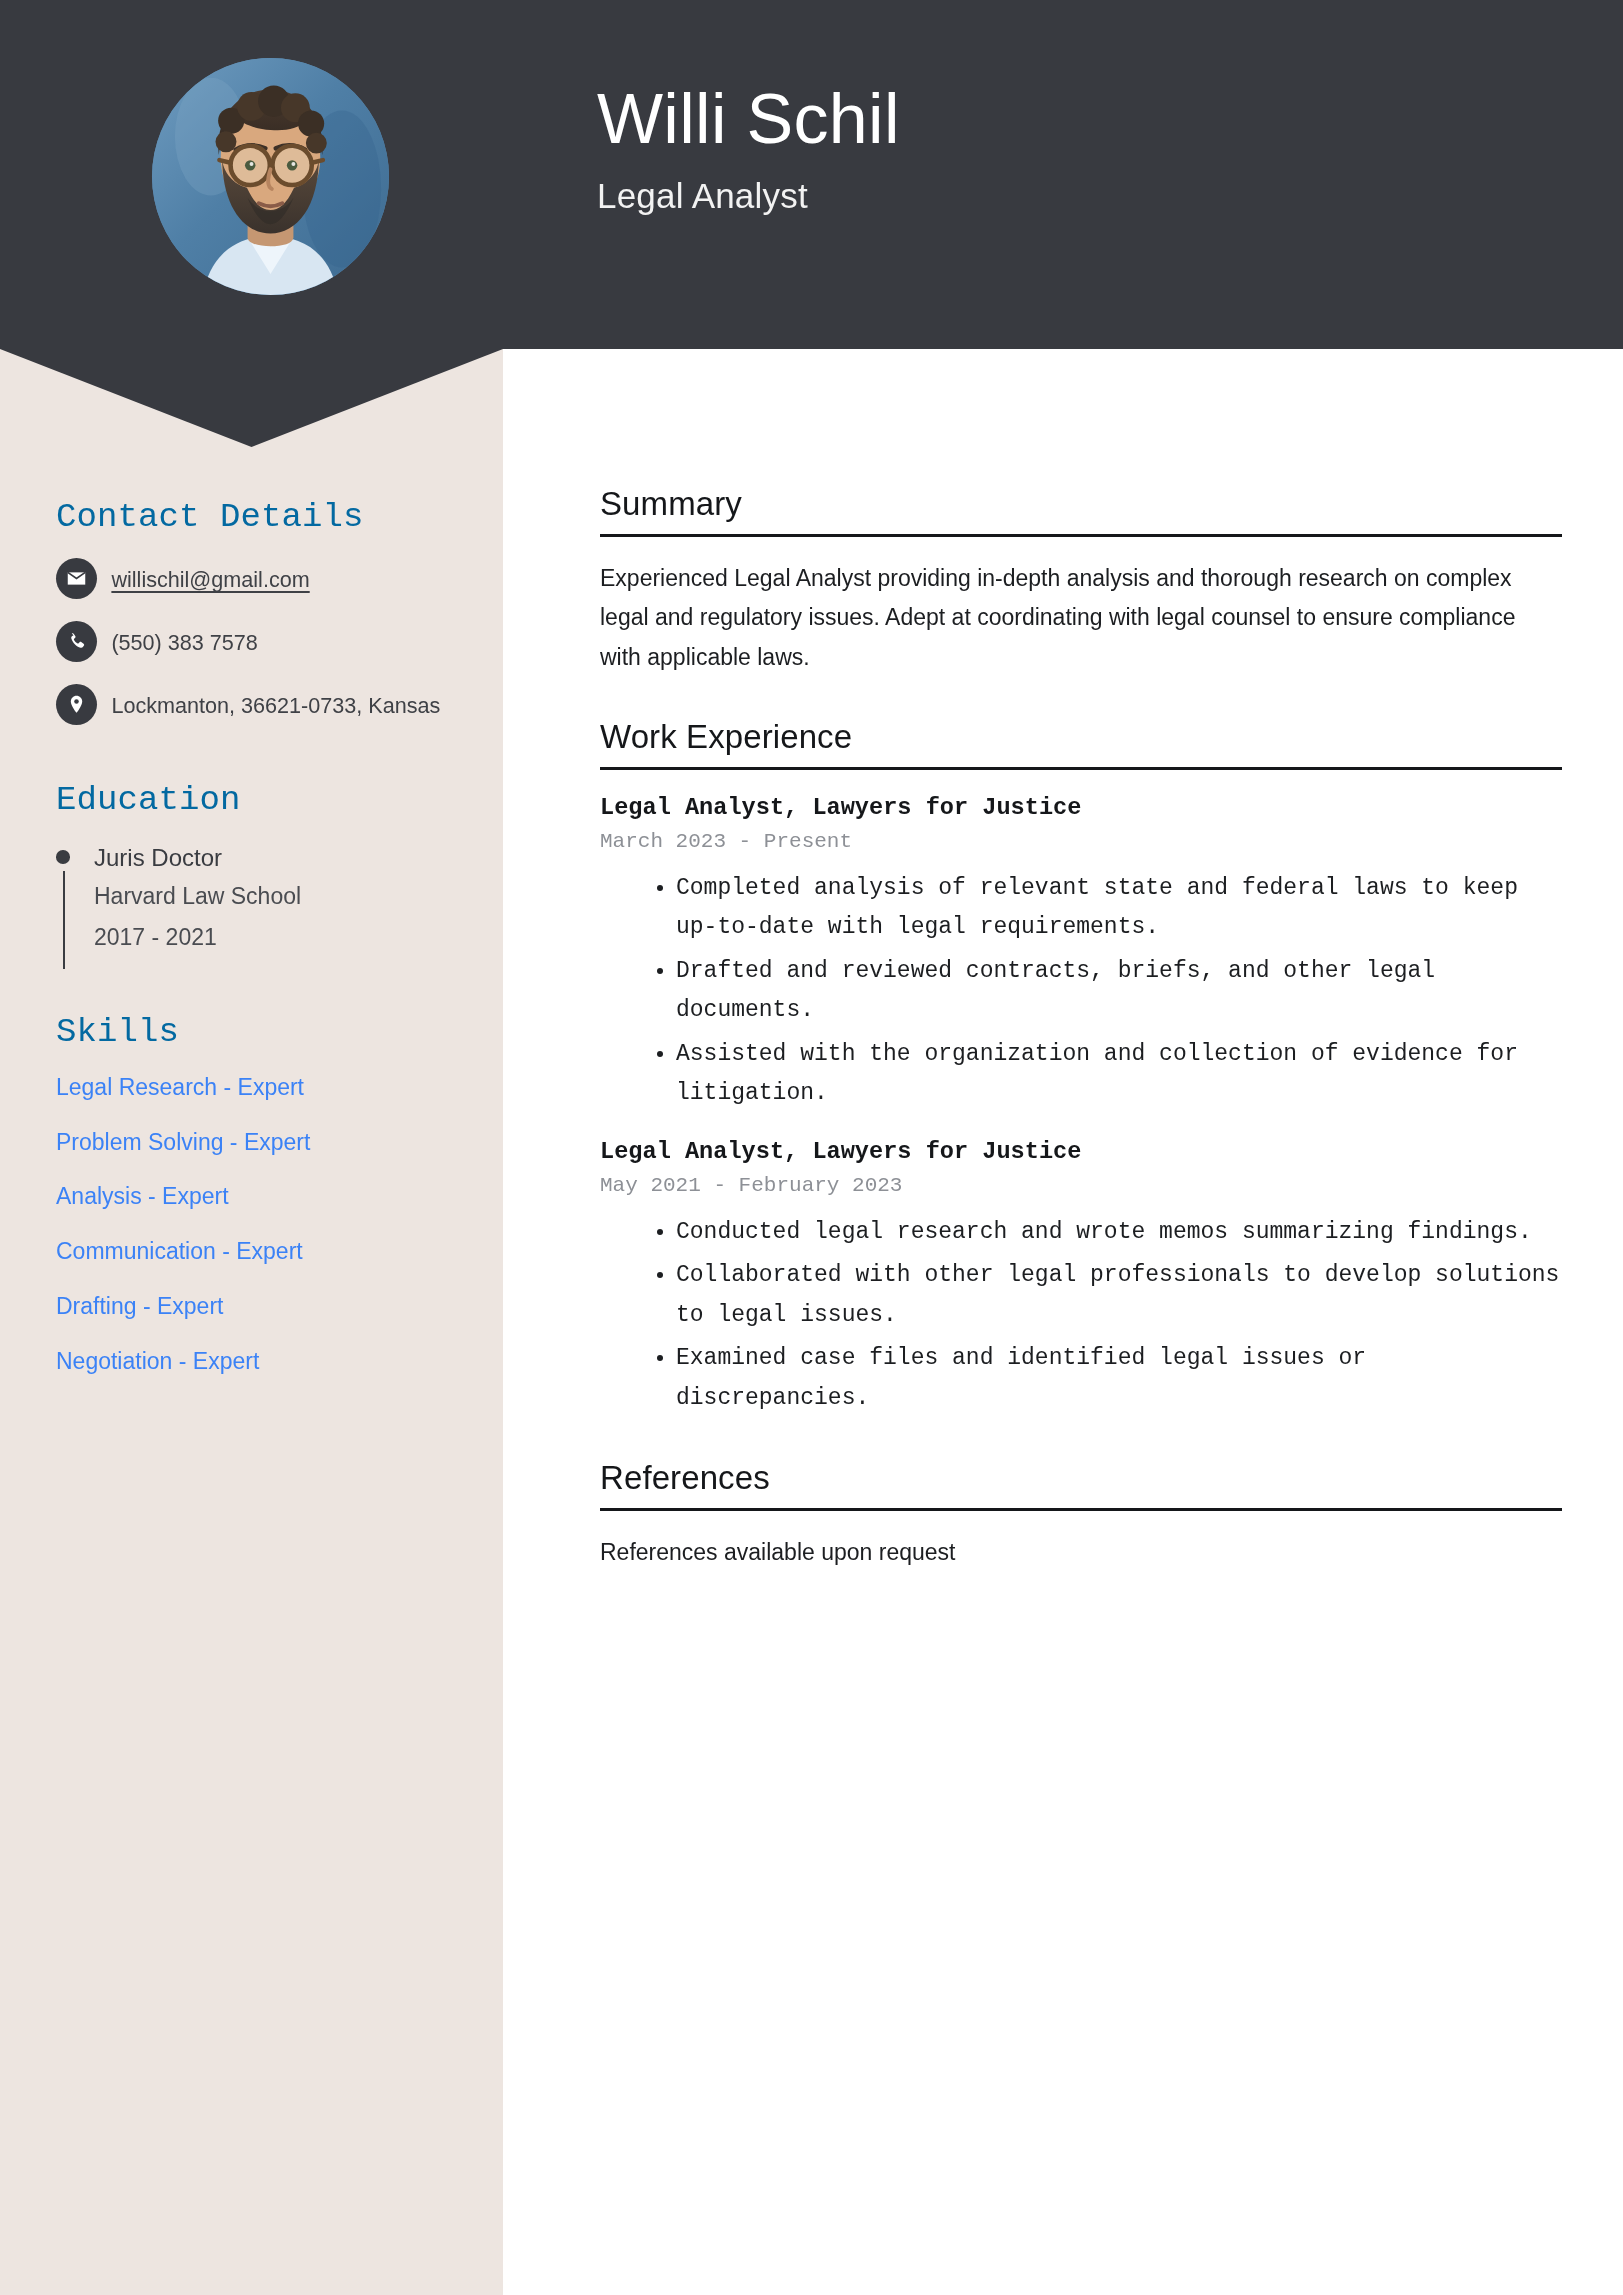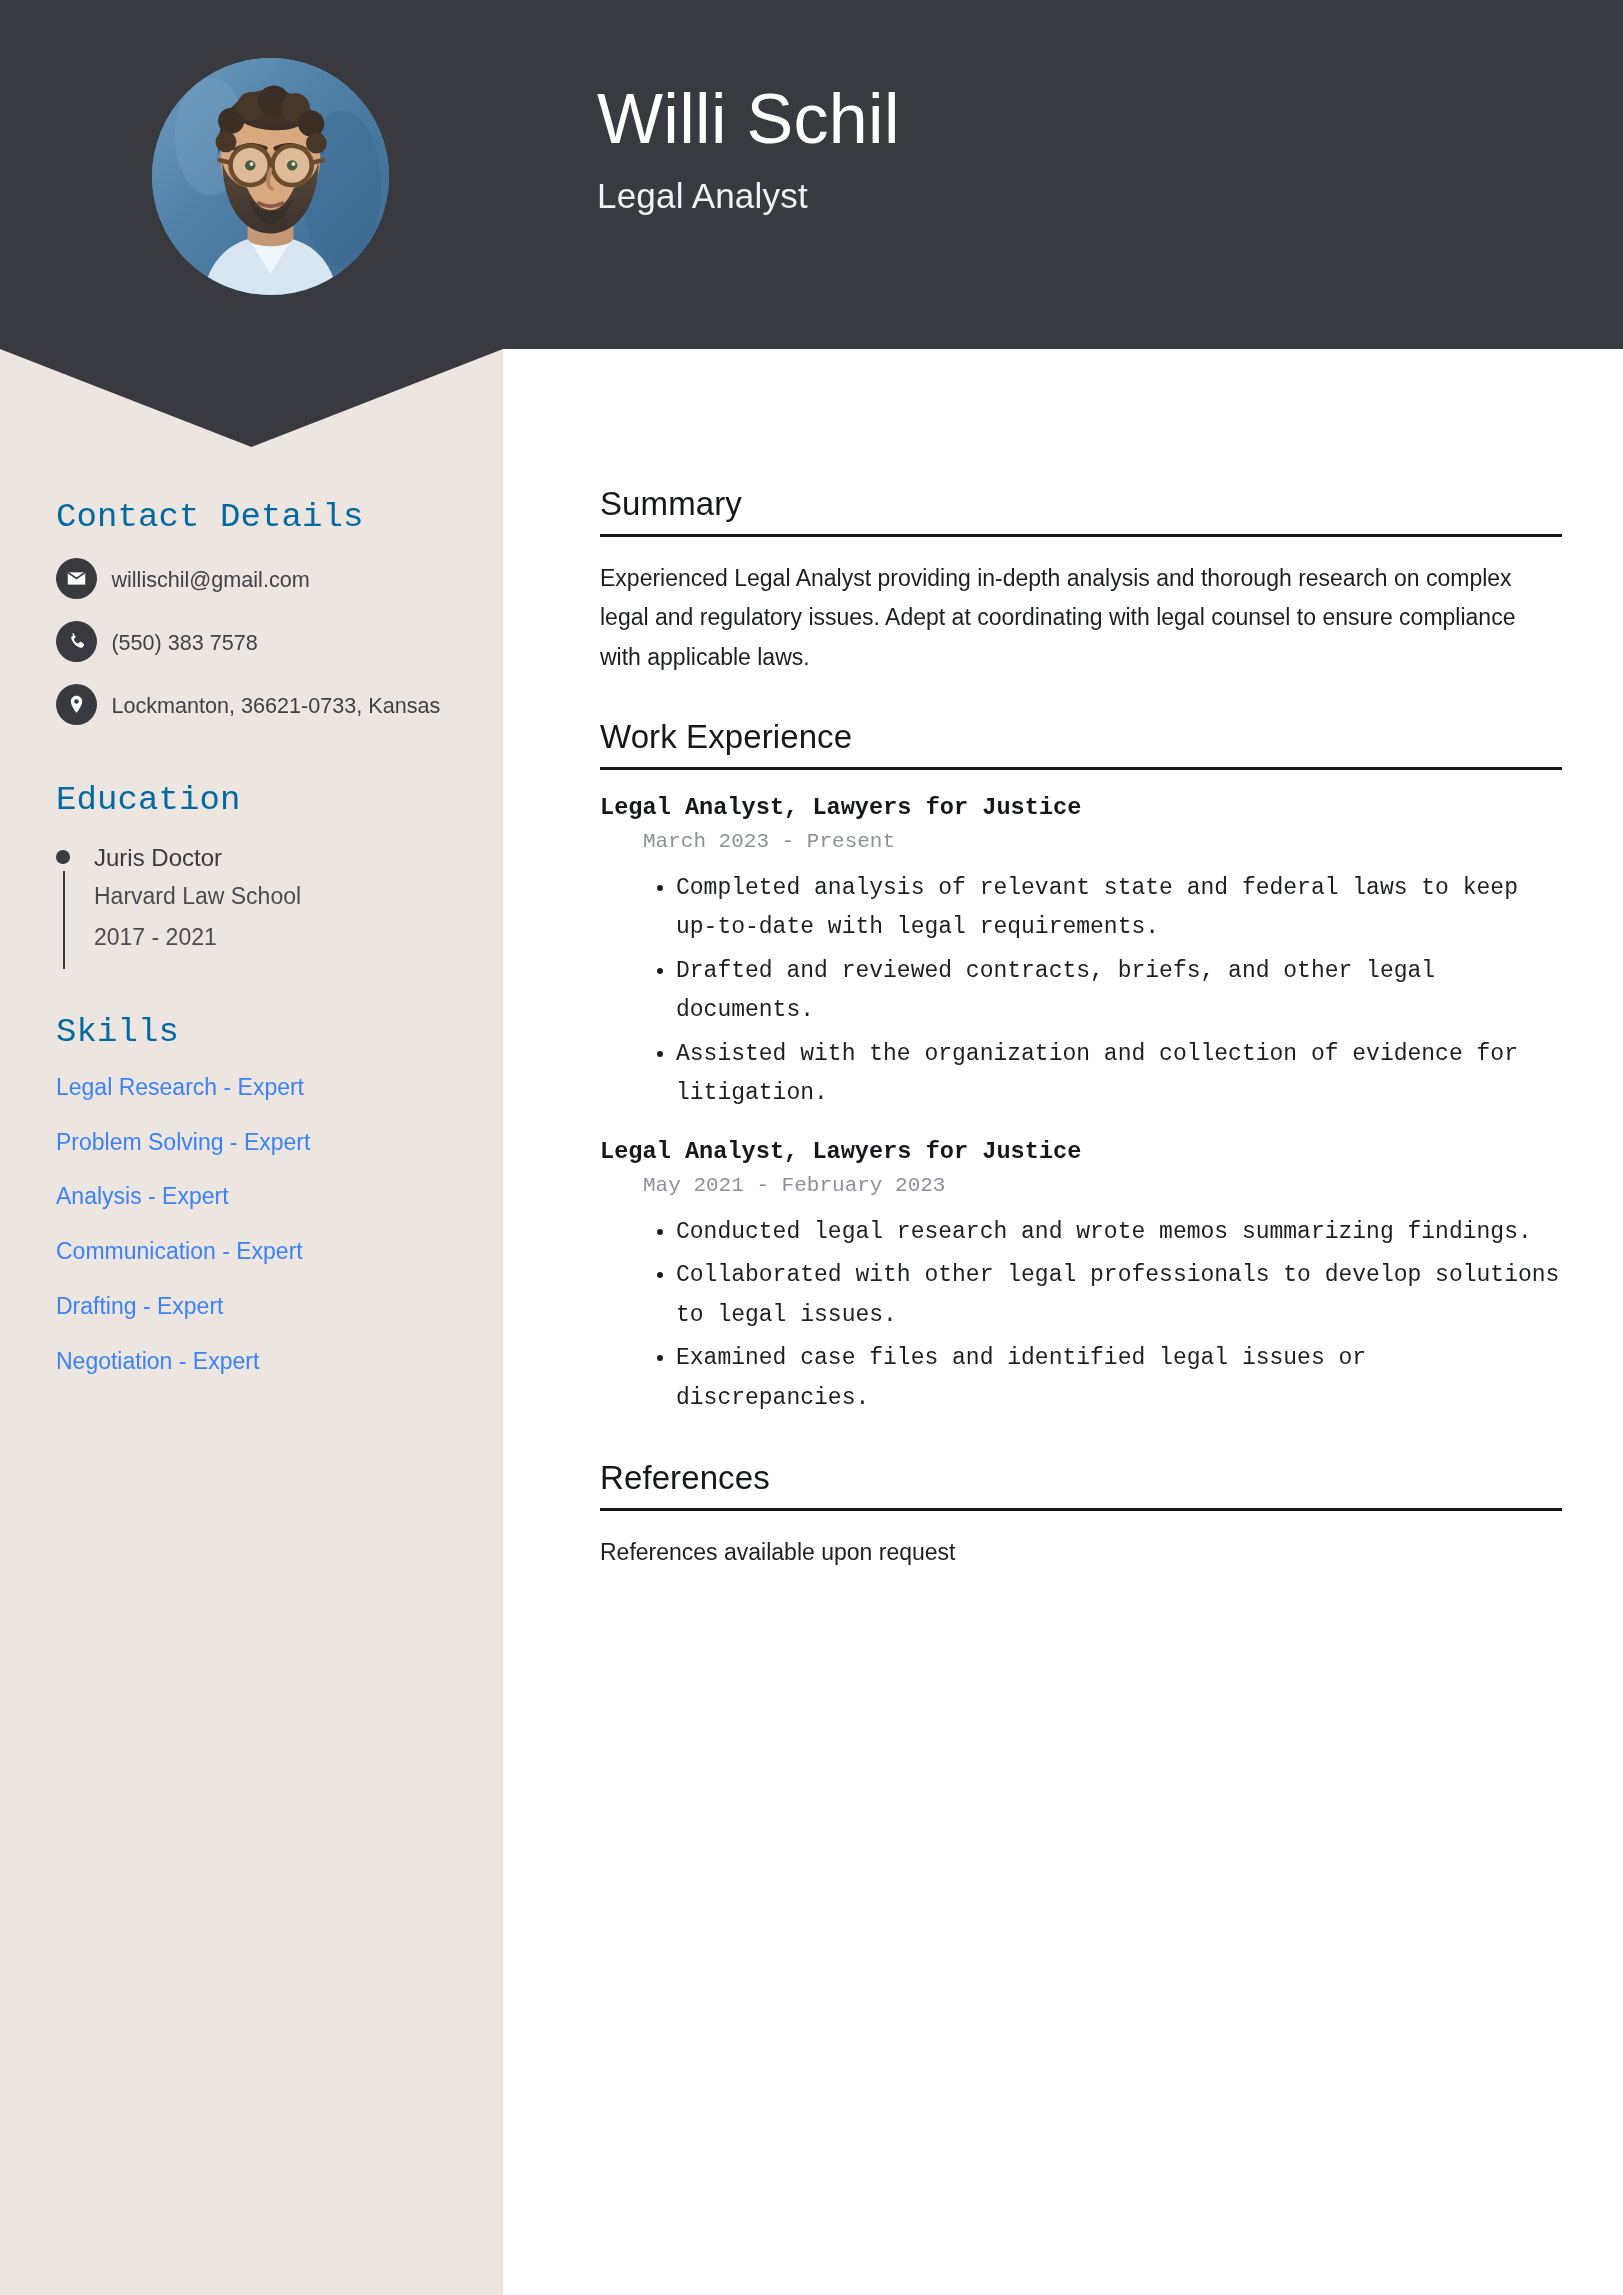--- a/index.html
+++ b/index.html
@@ -123,20 +123,21 @@
   }
   .contact-icon svg { width: 21px; height: 21px; fill: #ffffff; }
   .contact-text {
     font-size: 21.6px;
     color: #3f4146;
     line-height: 1.62;
     padding-top: 5.2px;
     word-break: break-word;
   }
   .contact-text.link {
+    text-decoration: underline;
     text-underline-offset: 3.9px;
     text-align: center;
   }
 
   .edu-block { margin-bottom: 55px; }
   .edu-item {
     position: relative;
     padding-left: 38px;
   }
   .edu-bullet {
@@ -206,21 +207,20 @@
     font-size: 23.6px;
     font-weight: 700;
     color: #15171a;
     line-height: 1.35;
   }
   .job-dates {
     font-size: 21px;
     color: #8d9096;
     margin-top: 3.9px;
     line-height: 1.4;
-    margin-left: 43px;
   }
   .job-bullets {
     margin-top: 11.8px;
     padding-left: 76px;
   }
   .job-bullets li {
     font-size: 23px;
     color: #1c1e21;
     line-height: 1.72;
     margin-bottom: 3.9px;

